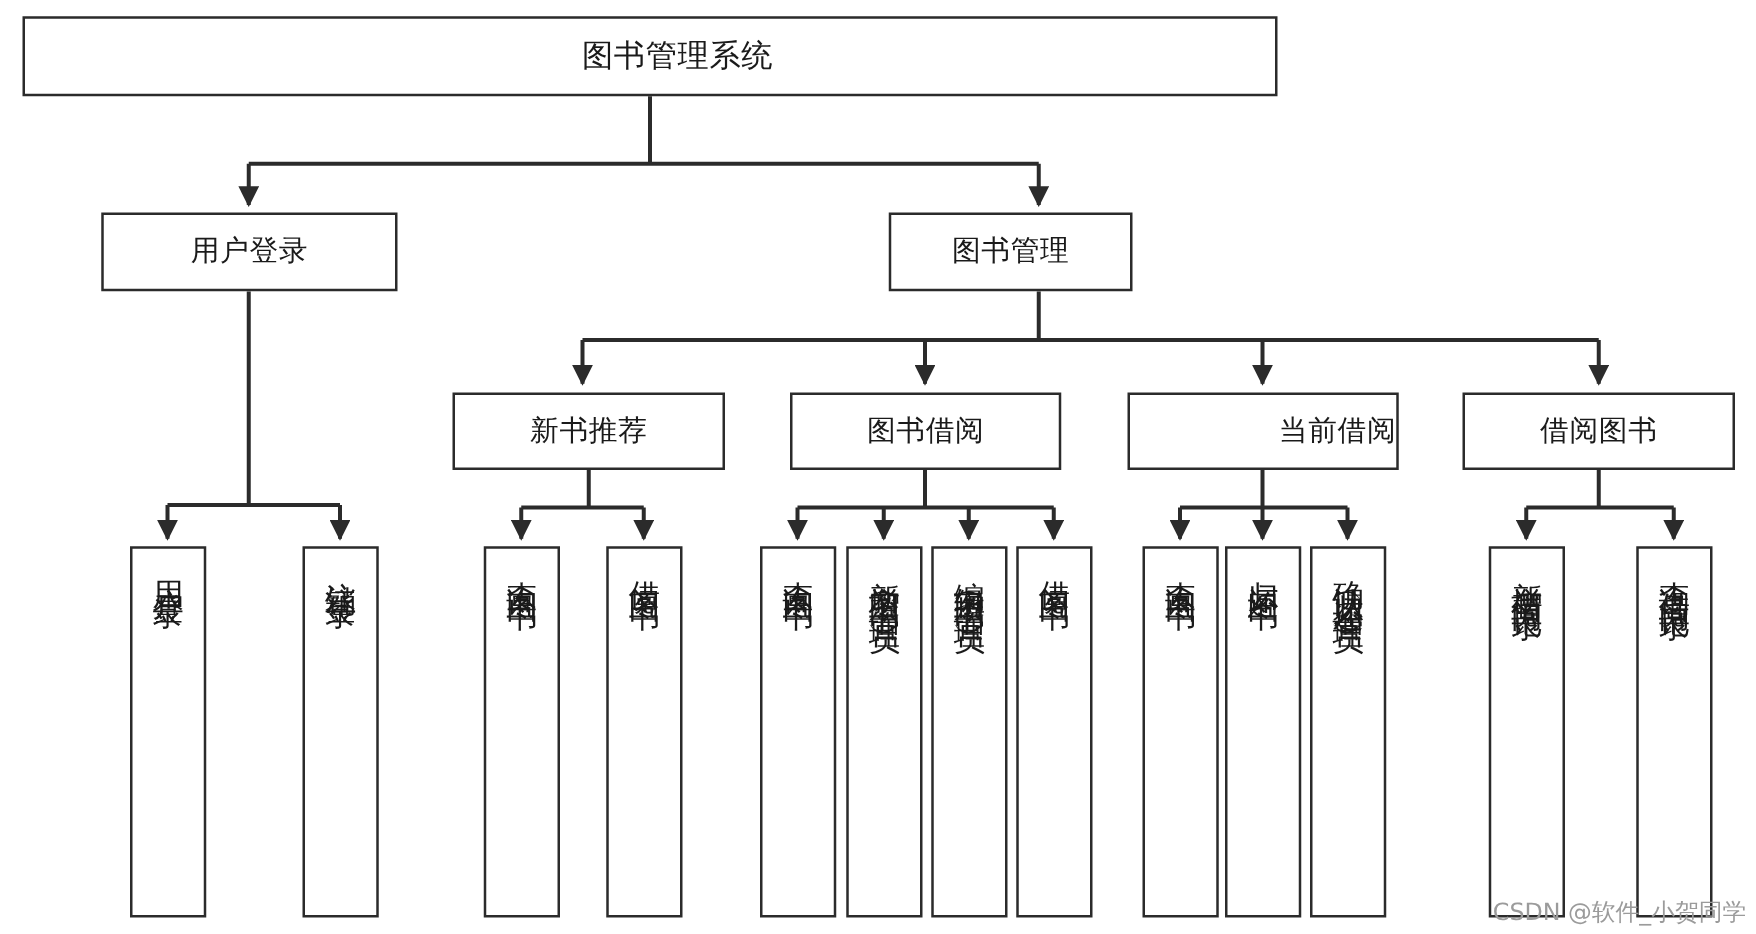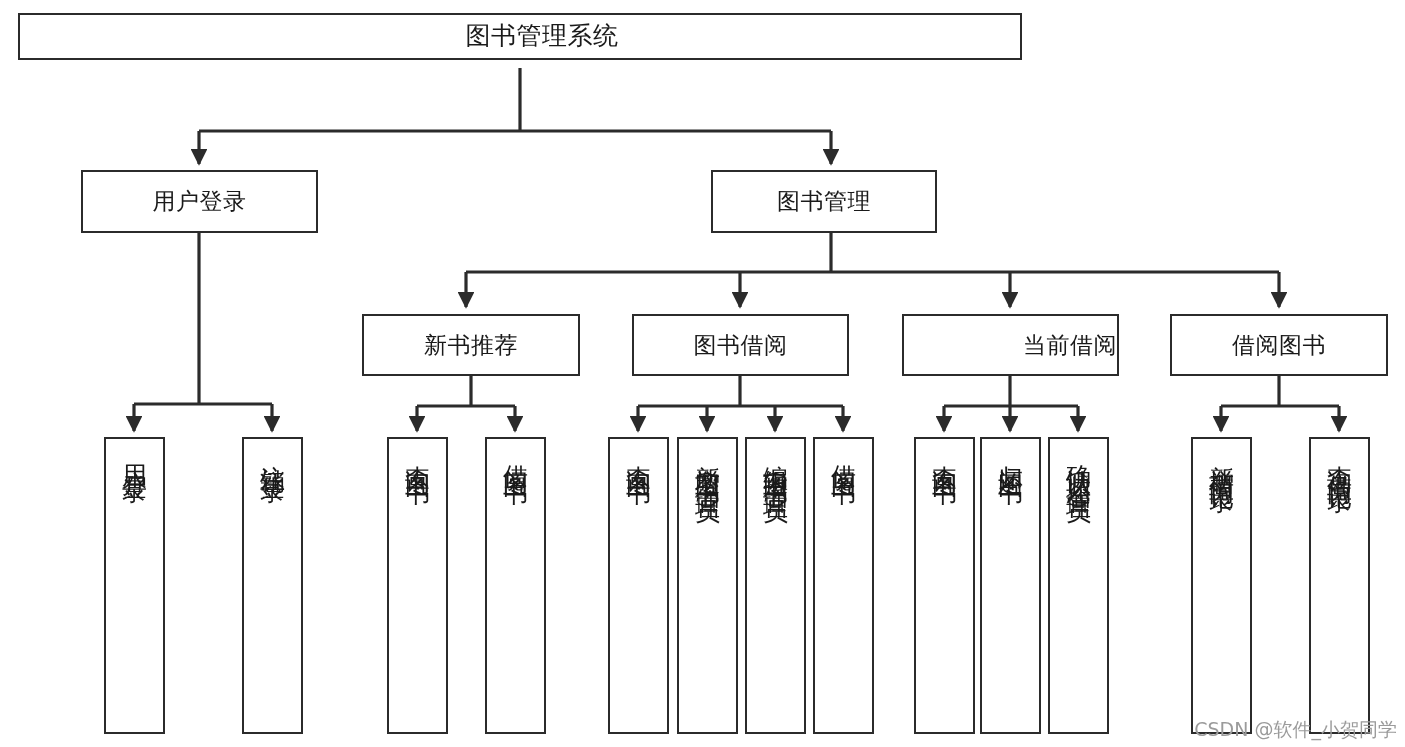--- a/index.html
+++ b/index.html
@@ -120,28 +120,28 @@
       <path d="M 1010 406 L 1010 431" marker-end="url(#arrow)"></path>
       <path d="M 1078 406 L 1078 431" marker-end="url(#arrow)"></path>
 
       <path d="M 1279 376 L 1279 406"></path>
       <path d="M 1221 406 L 1339 406"></path>
       <path d="M 1221 406 L 1221 431" marker-end="url(#arrow)"></path>
       <path d="M 1339 406 L 1339 431" marker-end="url(#arrow)"></path>
     </g>
   </svg>
 
-  <div class="node horizontal root" style="left:18px; top:13px; width:1004px; height:47px;padding-left:44px;">
+  <div class="node horizontal root" style="left:18px; top:13px; width:1004px; height:64px;padding-left:44px;">
     <span class="label">图书管理系统</span>
   </div>
 
   <div class="node horizontal" style="left:81px; top:170px; width:237px; height:63px;">
     <span class="label">用户登录</span>
   </div>
-  <div class="node horizontal" style="left:711px; top:170px; width:226px; height:63px;">
+  <div class="node horizontal" style="left:711px; top:170px; width:195px; height:63px;">
     <span class="label">图书管理</span>
   </div>
 
   <div class="node horizontal" style="left:362px; top:314px; width:218px; height:62px;">
     <span class="label">新书推荐</span>
   </div>
   <div class="node horizontal" style="left:632px; top:314px; width:217px; height:62px;">
     <span class="label">图书借阅</span>
   </div>
   <div class="node horizontal" style="left:902px; top:314px; width:217px; height:62px;justify-content:flex-end;">

